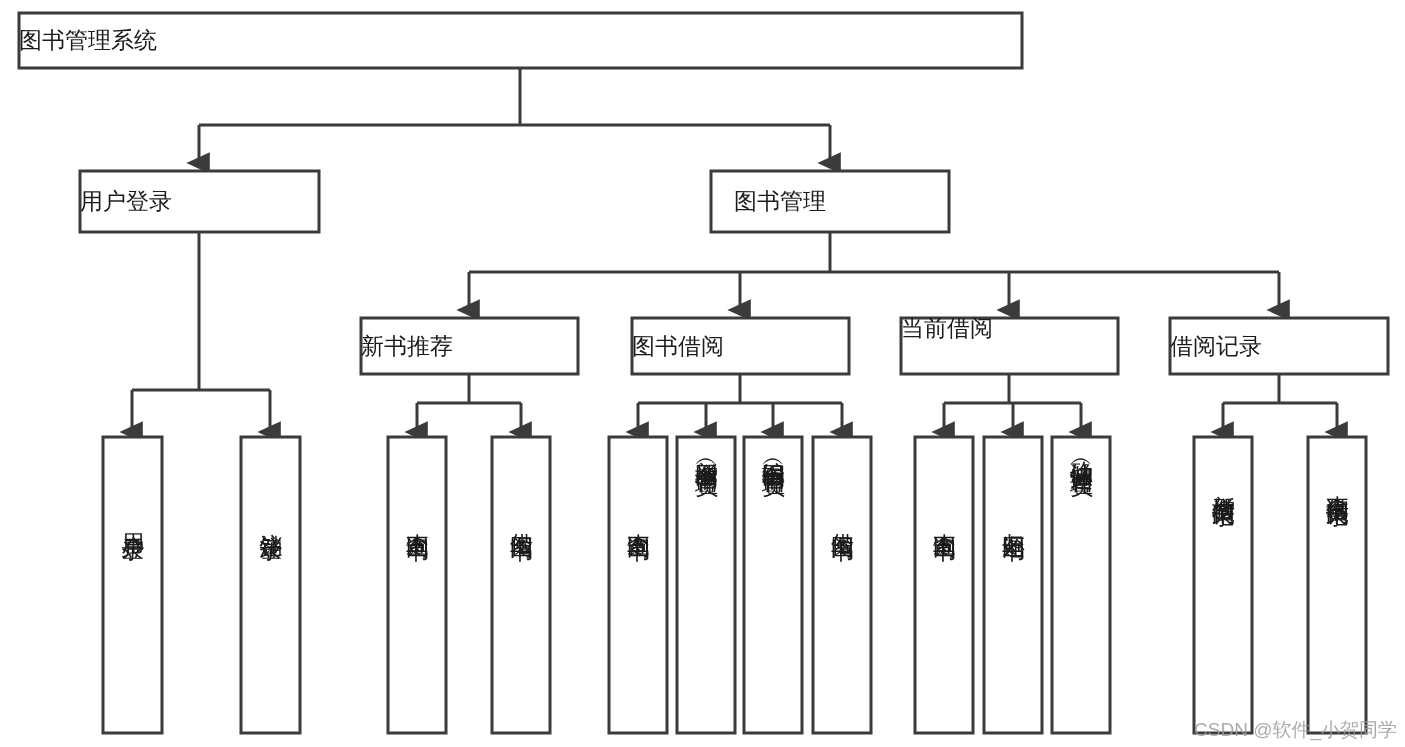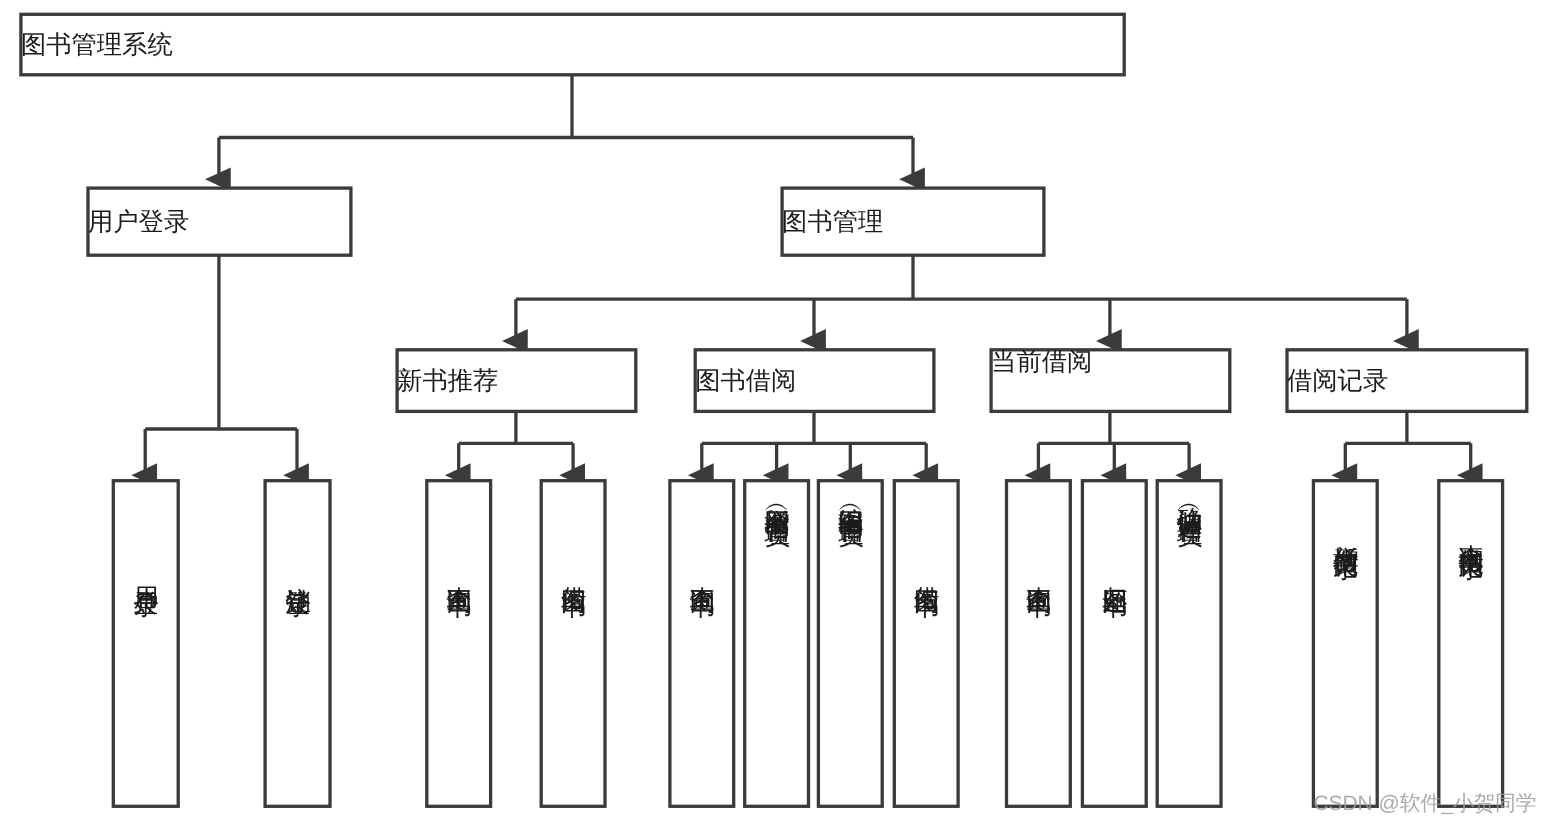--- a/index.html
+++ b/index.html
@@ -160,21 +160,21 @@
     <rect class="node-box" x="1308" y="437" width="58" height="296"></rect>
   </svg>
 
   <div class="hlabel-wrap" style="left:19px; top:13px; width:1003px; height:55px;">
     <span class="hlabel-text">图书管理系统</span>
   </div>
 
   <div class="hlabel-wrap" style="left:80px; top:171px; width:239px; height:61px;">
     <span class="hlabel-text">用户登录</span>
   </div>
-  <div class="hlabel-wrap" style="left:711px; top:171px; width:238px; height:61px;">
+  <div class="hlabel-wrap" style="left:711px; top:171px; width:238px; height:61px;padding-left:23px;">
     <span class="hlabel-text">图书管理</span>
   </div>
 
   <div class="hlabel-wrap" style="left:361px; top:318px; width:191px; height:56px;">
     <span class="hlabel-text">新书推荐</span>
   </div>
   <div class="hlabel-wrap" style="left:632px; top:318px; width:214px; height:56px;">
     <span class="hlabel-text">图书借阅</span>
   </div>
   <div class="hlabel-wrap" style="left:901px; top:300px; width:202px; height:56px;">

